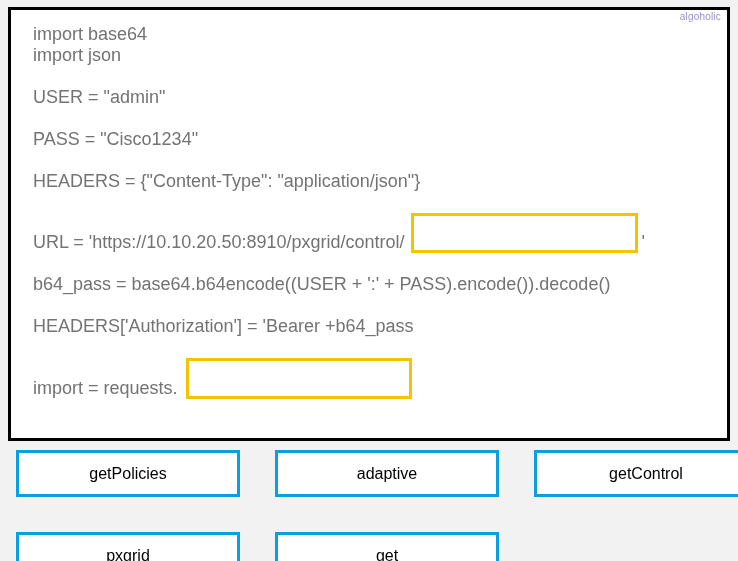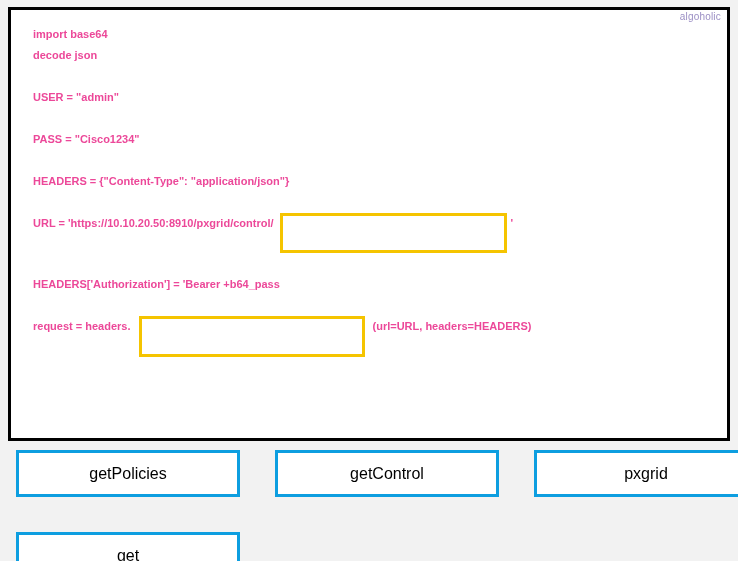--- a/index.html
+++ b/index.html
@@ -39,38 +39,37 @@
     color: #9b8fc4;
     letter-spacing: 0.2px;
     font-family: "Liberation Sans", sans-serif;
   }
 
   .code-body {
     position: absolute;
     left: 22px;
     top: 14px;
     right: 10px;
-    font-size: 11px;
-    color: #ec4899;
+    font-size: 18px;
+    color: #737373;
     font-family: "Liberation Sans", sans-serif;
-    font-weight: bold;
   }
 
   .line {
     line-height: 21px;
     white-space: pre;
     min-height: 21px;
   }
 
   .line.gap-before { margin-top: 21px; }
 
   
   .line.slotline {
     display: flex;
-    align-items: flex-start;
+    align-items: flex-end;
     line-height: 21px;
     white-space: pre;
   }
 
   .slot {
     display: inline-block;
     border: 3px solid #f5c400;
     background: #ffffff;
     vertical-align: middle;
   }
@@ -123,46 +122,47 @@
 
 <div id="root">
 
   <div class="code-panel">
 
     <div class="watermark">algoholic</div>
 
     <div class="code-body">
 
       <div class="line">import base64</div>
-      <div class="line">decode json</div>
+      <div class="line">import json</div>
 
       <div class="line gap-before">USER = "admin"</div>
 
       <div class="line gap-before">PASS = "Cisco1234"</div>
 
       <div class="line gap-before">HEADERS = {"Content-Type": "application/json"}</div>
 
       <div class="line slotline gap-before">
         <span class="seg">URL = 'https://10.10.20.50:8910/pxgrid/control/</span>
         <span class="slot slot-url"></span>
         <span class="seg">'</span>
       </div>
 
+      <div class="line gap-before">b64_pass = base64.b64encode((USER + ':' + PASS).encode()).decode()</div>
 
       <div class="line gap-before">HEADERS['Authorization'] = 'Bearer +b64_pass</div>
 
       <div class="line slotline gap-before">
-        <span class="seg">request = headers.</span>
+        <span class="seg">import = requests.</span>
         <span class="slot slot-method"></span>
-        <span class="seg">(url=URL, headers=HEADERS)</span>
       </div>
 
     </div>
   </div>
 
   <div class="options">
     <div class="option">getPolicies</div>
+    <div class="option">adaptive</div>
     <div class="option">getControl</div>
     <div class="option">pxgrid</div>
     <div class="option">get</div>
   </div>
 
 </div>
 
 </body></html>

